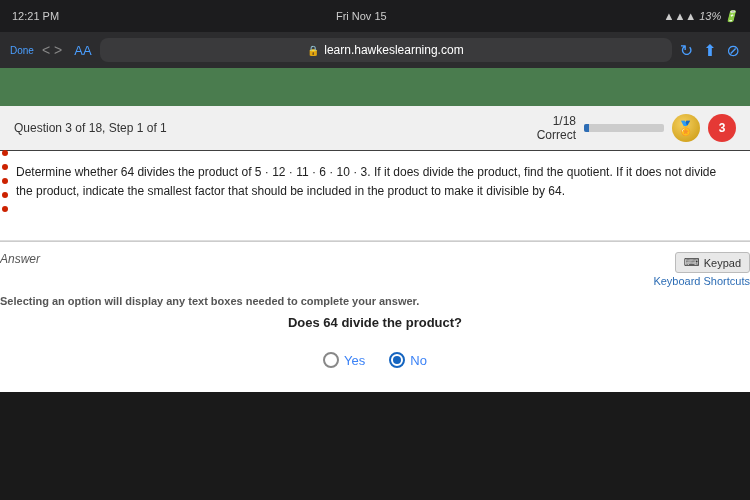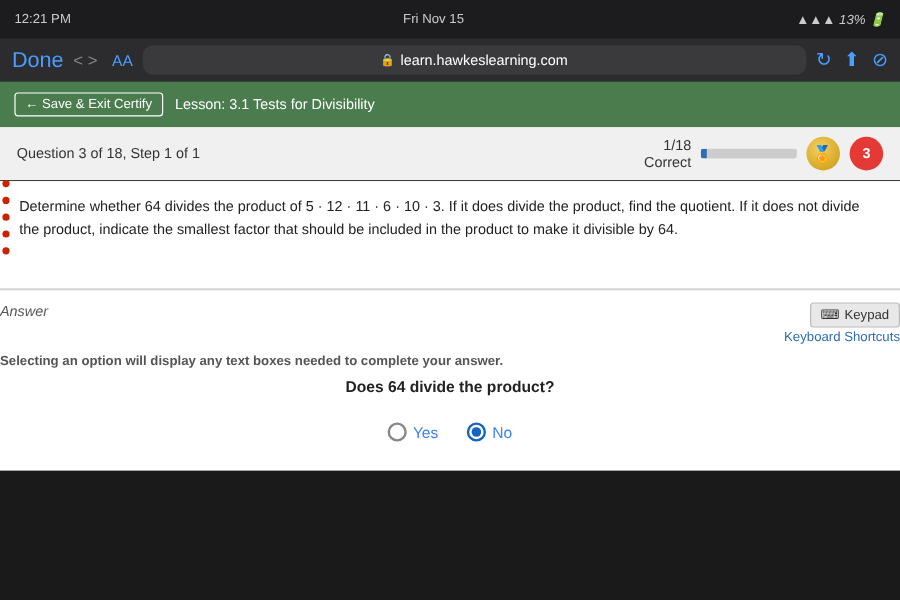--- a/index.html
+++ b/index.html
@@ -31,21 +31,21 @@
     .browser-bar {
       background: #2c2c2e;
       height: 36px;
       display: flex;
       align-items: center;
       padding: 0 10px;
       gap: 8px;
     }
     .browser-done {
       color: #4a9eff;
-      font-size: 18px;
+      font-size: 10px;
       cursor: pointer;
     }
     .browser-nav {
       display: flex;
       gap: 4px;
       color: #888;
       font-size: 14px;
     }
     .browser-nav span { cursor: pointer; color: #888; }
     .browser-aa { color: #4a9eff; font-size: 13px; cursor: pointer; margin-left: 4px; }
@@ -363,24 +363,20 @@
     <span>learn.hawkeslearning.com</span>
   </div>
   <div class="browser-actions">
     <span>↻</span>
     <span>⬆</span>
     <span>⊘</span>
   </div>
 </div>
 
 <div class="hawkes-bar">
-  <div class="hawkes-left">
-    <button class="save-exit-btn">← Save &amp; Exit Certify</button>
-    <span class="hawkes-lesson">Lesson: 3.1 Tests for Divisibility</span>
-  </div>
 </div>
 
 <div class="main-content">
 
   <div class="question-header">
     <span class="question-label">Question 3 of 18, Step 1 of 1</span>
     <div class="question-meta">
       <div style="text-align:right;">
         <div class="correct-count">1/18</div>
         <div class="correct-count">Correct</div>

